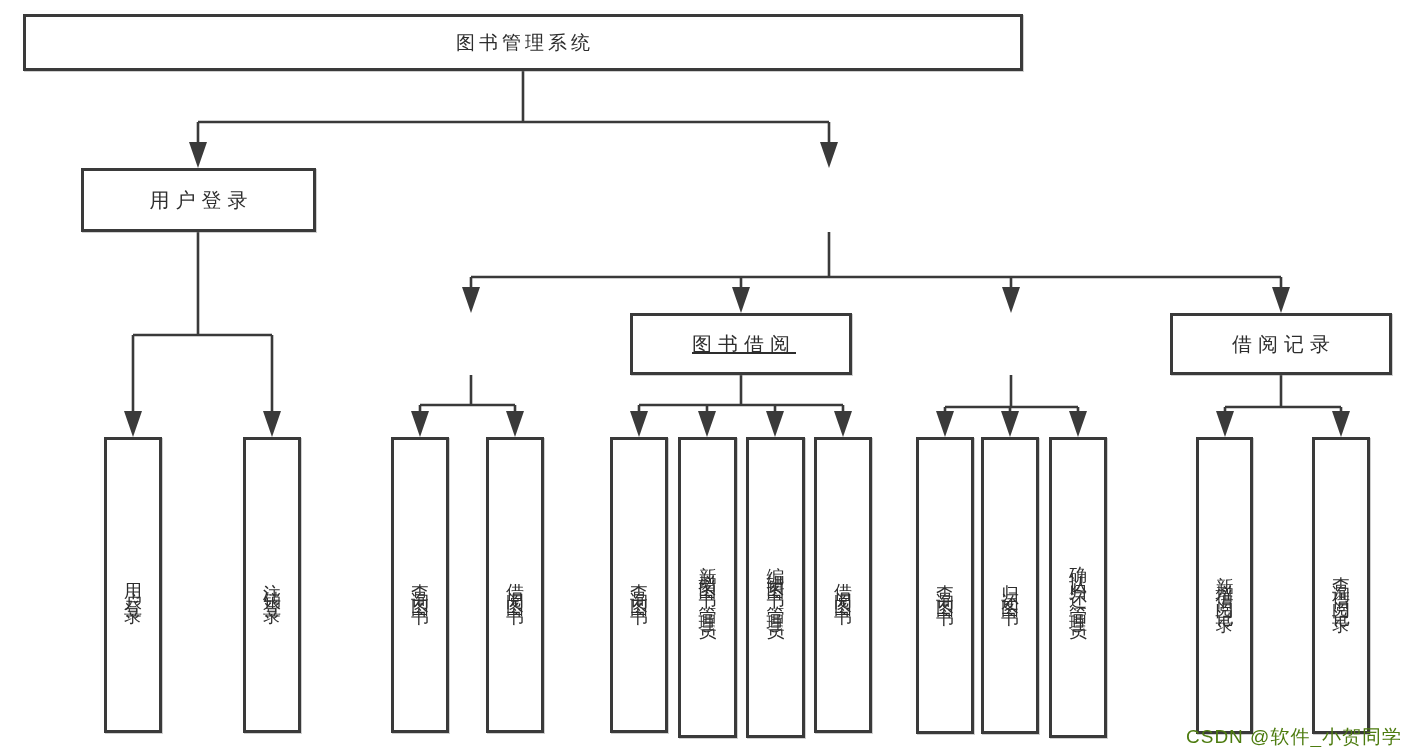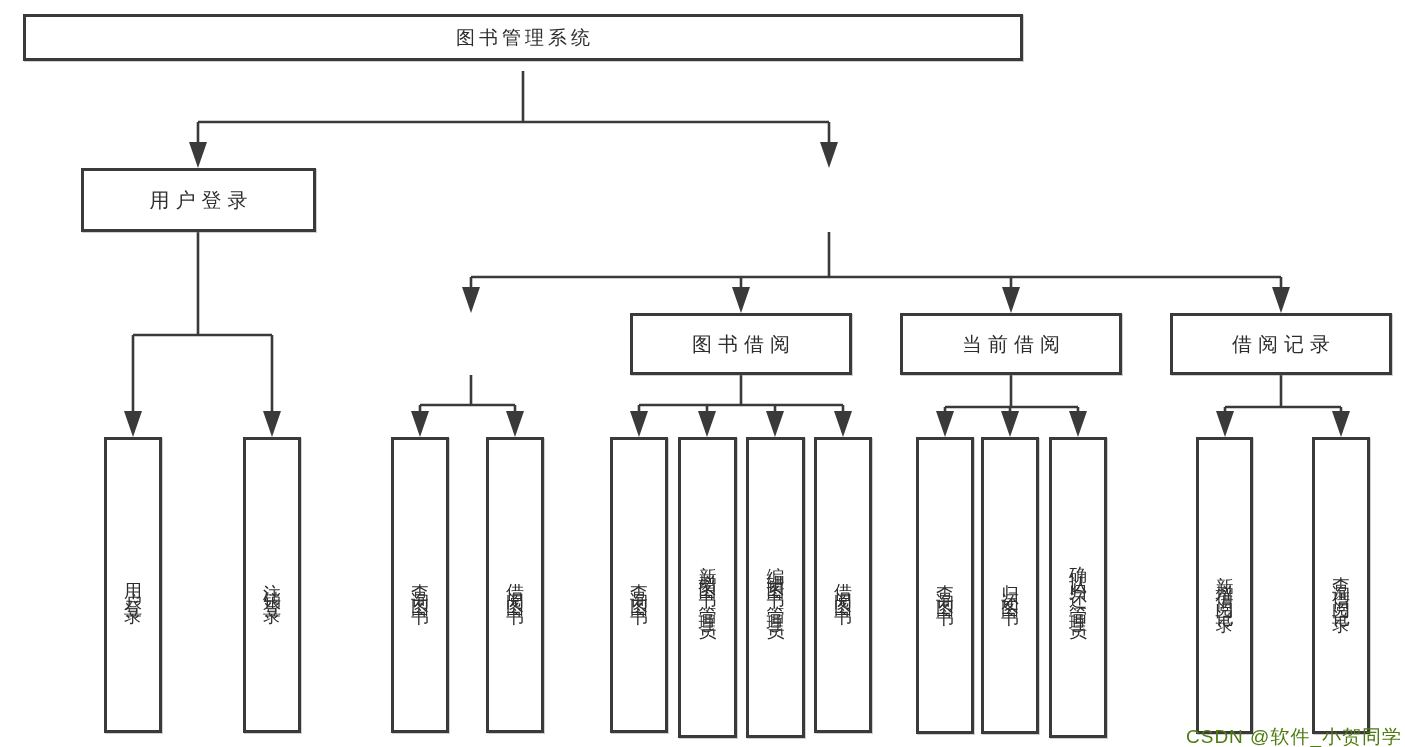--- a/index.html
+++ b/index.html
@@ -82,26 +82,25 @@
       <polygon points="766,411 784,411 775,437"></polygon>
       <polygon points="834,411 852,411 843,437"></polygon>
       <polygon points="936,411 954,411 945,437"></polygon>
       <polygon points="1001,411 1019,411 1010,437"></polygon>
       <polygon points="1069,411 1087,411 1078,437"></polygon>
       <polygon points="1216,411 1234,411 1225,437"></polygon>
       <polygon points="1332,411 1350,411 1341,437"></polygon>
     </g>
   </svg>
 
-  <div class="node hbox rootbox" style="left:23px;top:14px;width:1000px;height:47px;text-align:center;">图书管理系统</div>
+  <div class="node hbox rootbox" style="left:23px;top:14px;width:1000px;height:57px;text-align:center;">图书管理系统</div>
 
   <div class="node hbox" style="left:81px;top:168px;width:235px;height:64px;">用户登录</div>
 
-  <div class="node hbox" style="left:630px;top:313px;width:222px;height:62px;">图书借阅</div>
-  <div class="node hbox" style="left:900px;top:313px;width:222px;height:62px;">当前借阅</div>
+  <div class="node hbox" style="left:630px;top:313px;width:222px;height:62px;text-decoration:underline;">图书借阅</div>
   <div class="node hbox" style="left:1170px;top:313px;width:222px;height:62px;">借阅记录</div>
 
   <div class="node vbox" style="left:104px;top:437px;width:58px;height:296px;">用户登录</div>
   <div class="node vbox" style="left:243px;top:437px;width:58px;height:296px;">注销登录</div>
 
   <div class="node vbox" style="left:391px;top:437px;width:58px;height:296px;">查询图书</div>
   <div class="node vbox" style="left:486px;top:437px;width:58px;height:296px;">借阅图书</div>
 
   <div class="node vbox" style="left:610px;top:437px;width:58px;height:296px;">查询图书</div>
   <div class="node vbox" style="left:678px;top:437px;width:59px;height:301px;">新增图书（管理员）</div>

